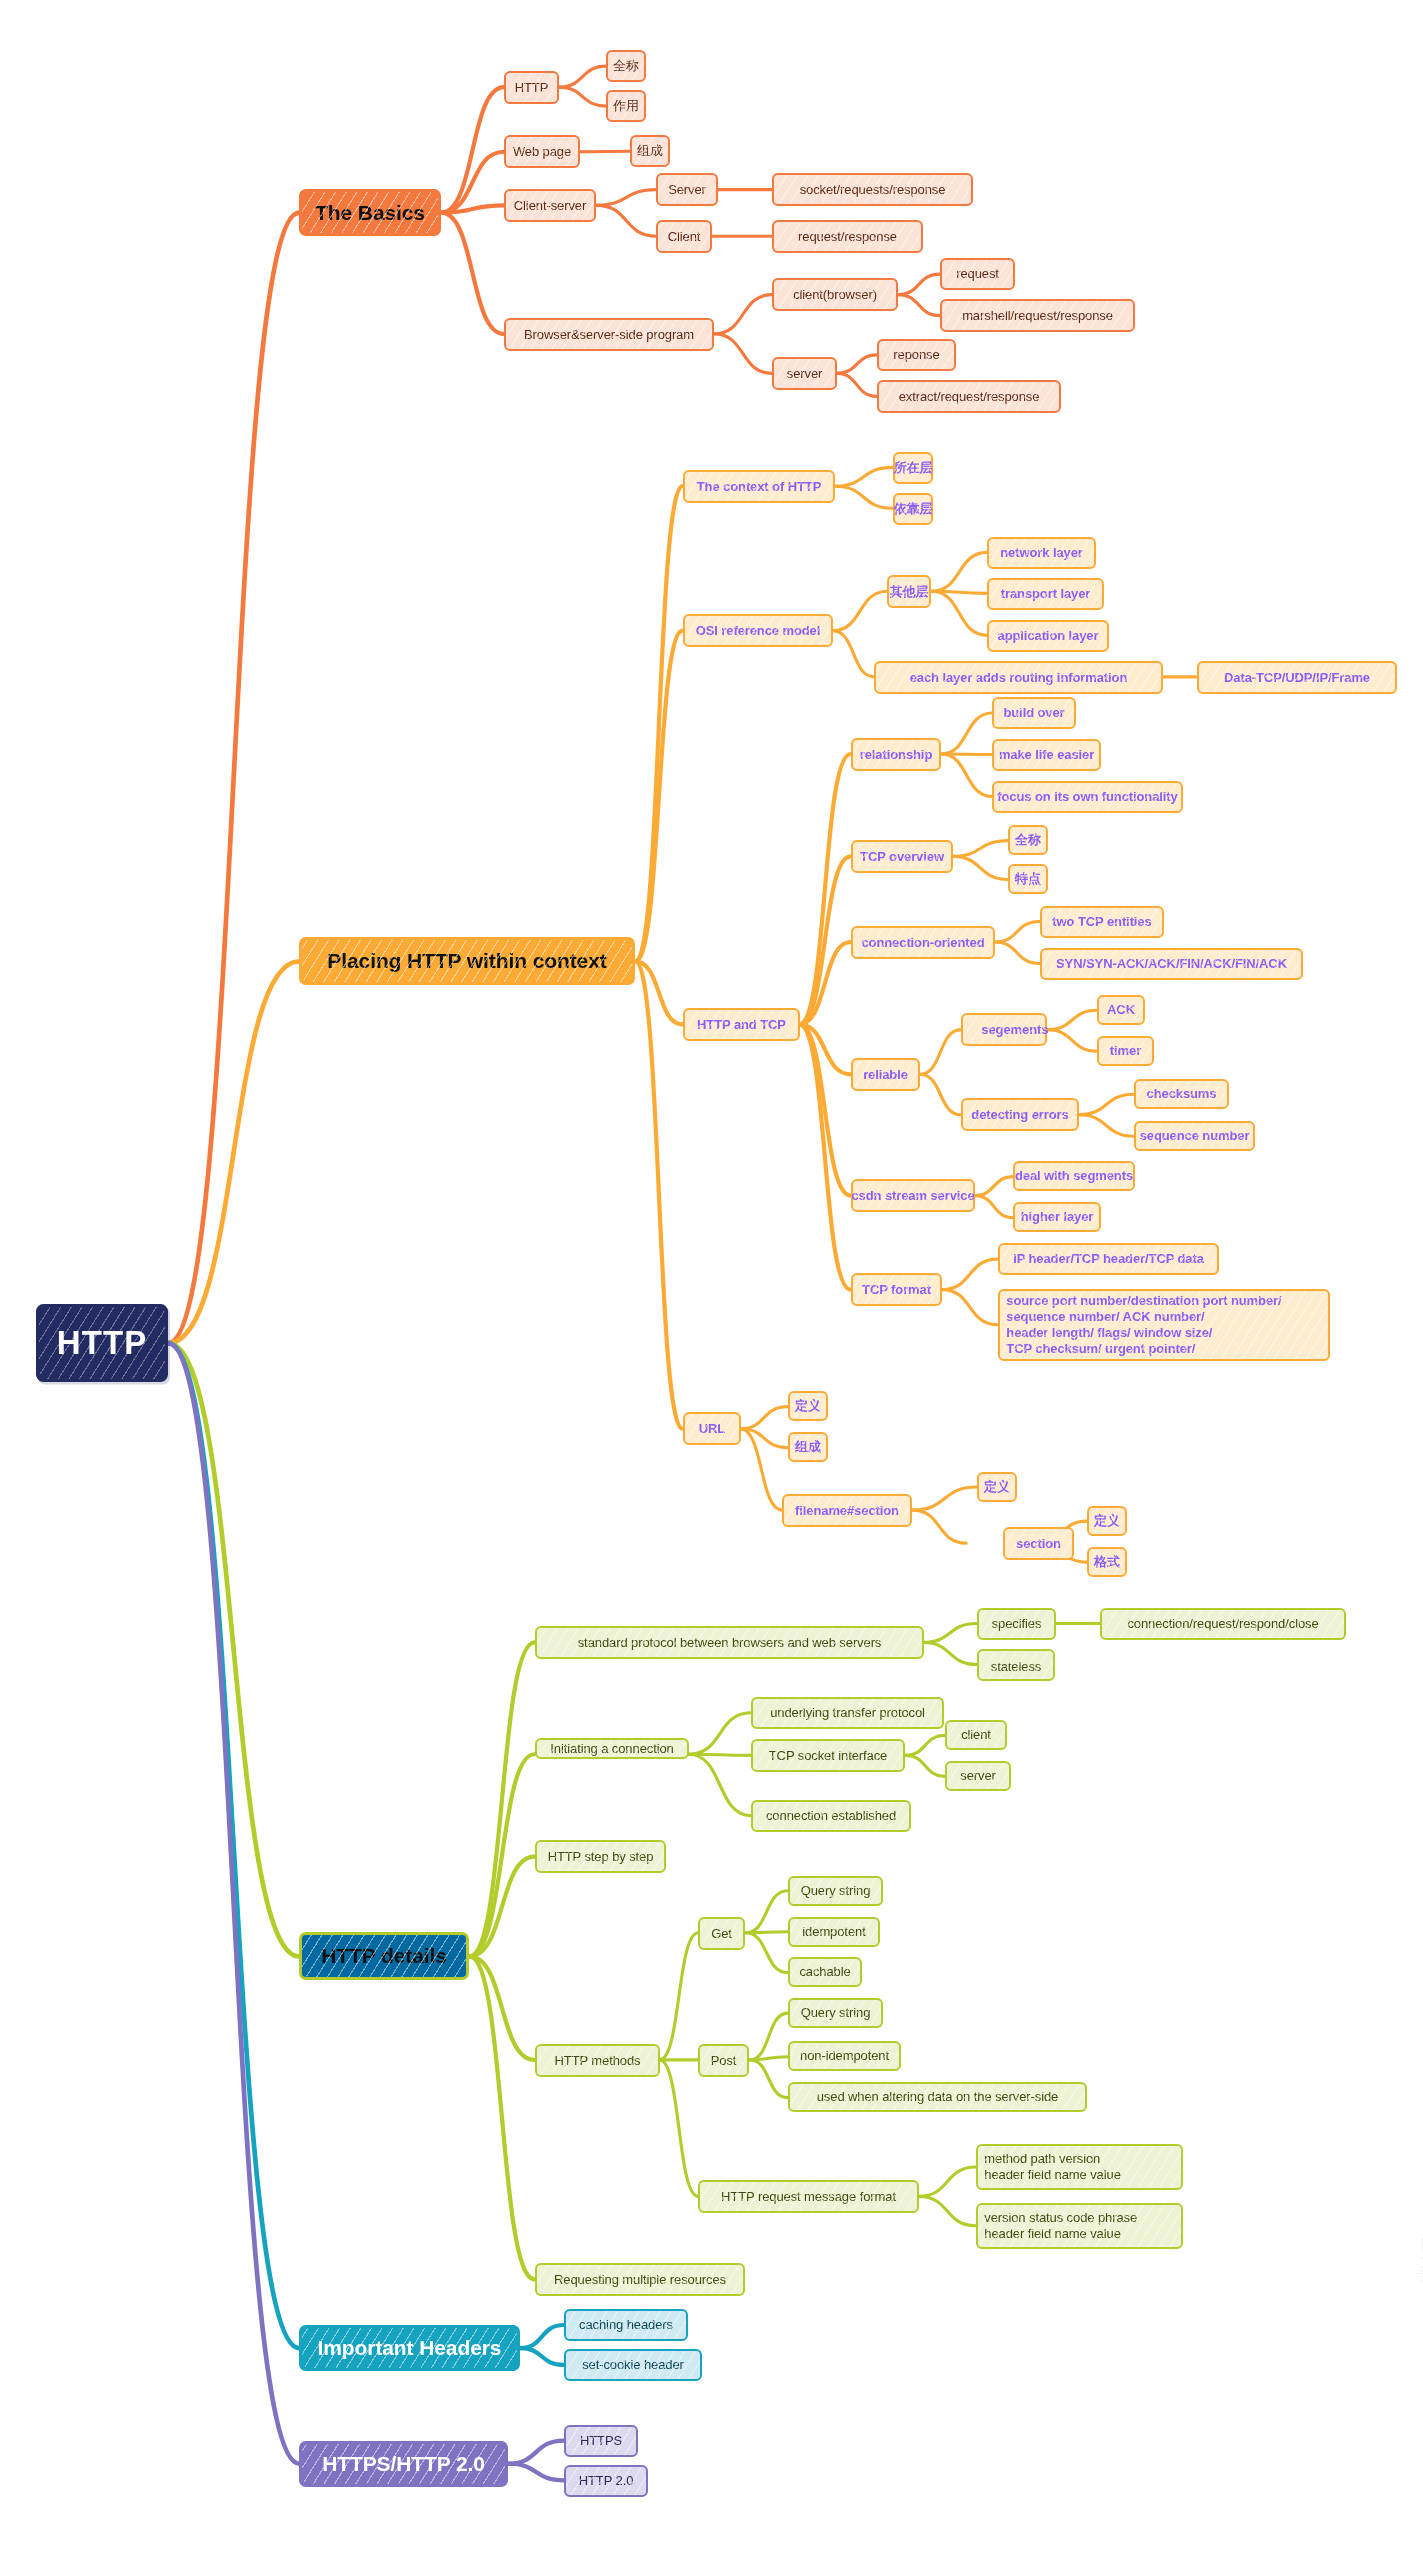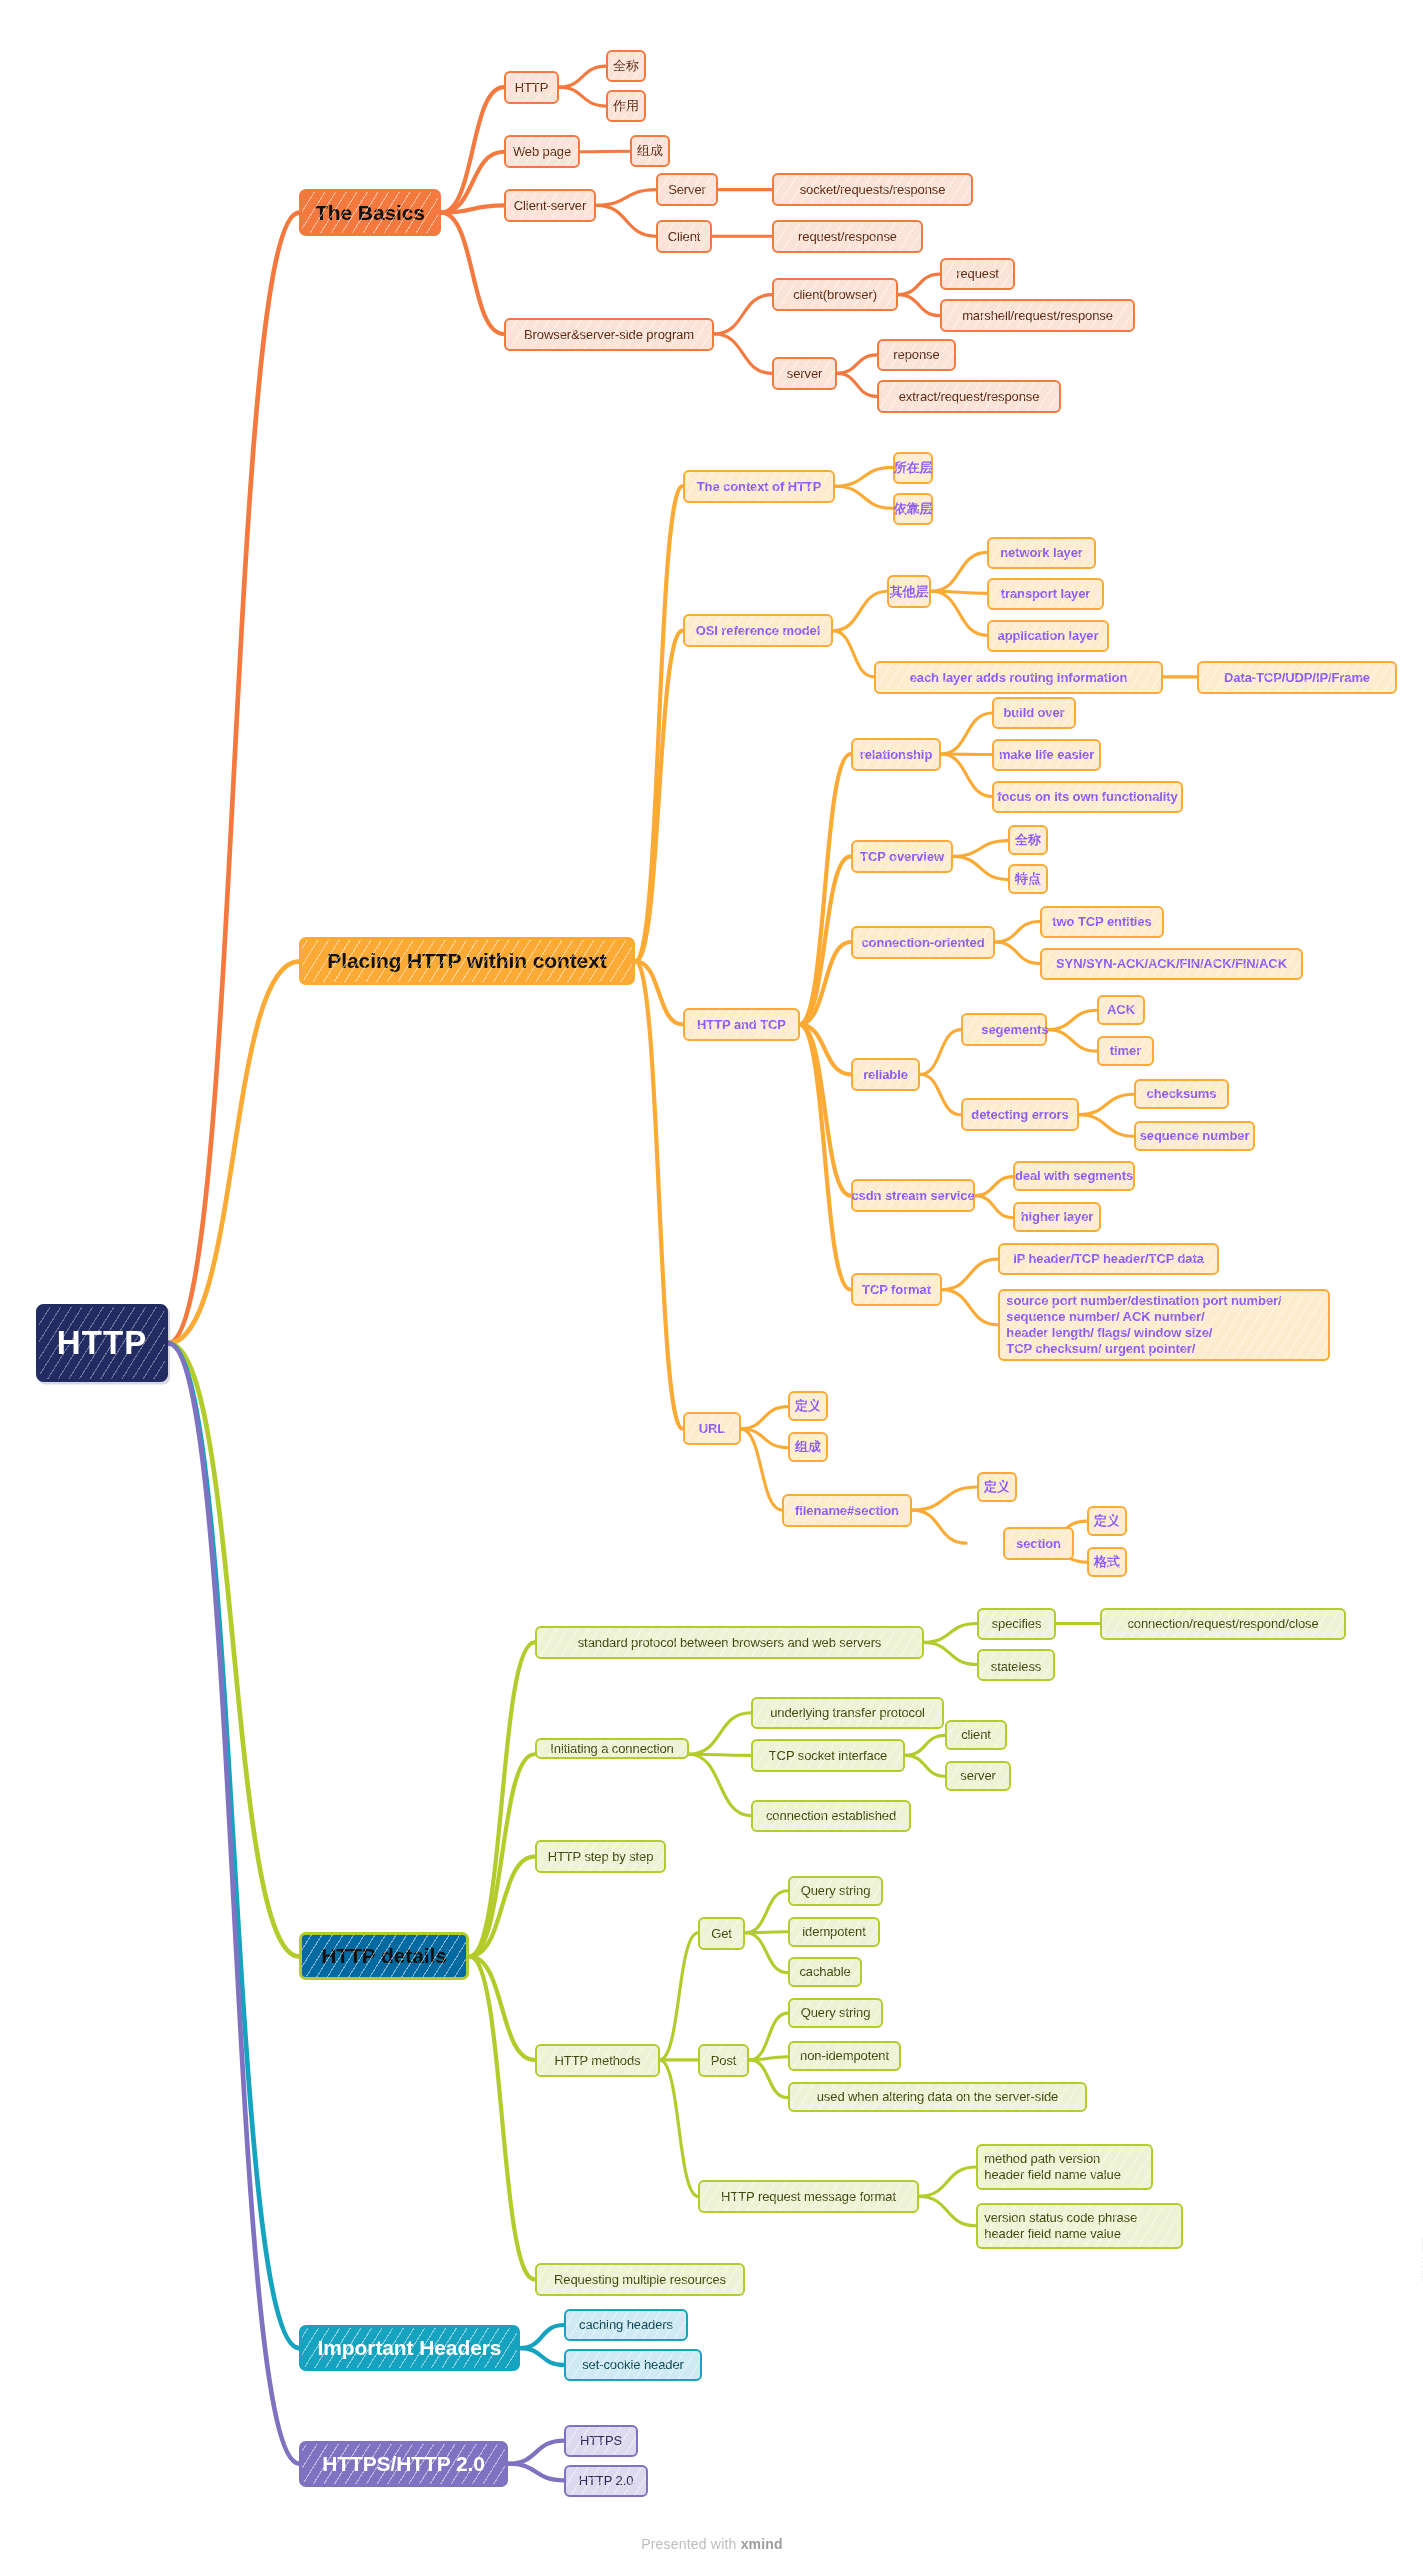--- a/index.html
+++ b/index.html
@@ -292,31 +292,28 @@
       <div class="node sub s-green" style="left: 535px; top: 2044px; width: 125px; height: 33px;"><span>HTTP methods</span></div>
       <div class="node sub s-green" style="left: 698px; top: 1917px; width: 47px; height: 33px;"><span>Get</span></div>
       <div class="node sub s-green" style="left: 788px; top: 1876px; width: 95px; height: 30px;"><span>Query string</span></div>
       <div class="node sub s-green" style="left: 788px; top: 1917px; width: 92px; height: 30px;"><span>idempotent</span></div>
       <div class="node sub s-green" style="left: 788px; top: 1957px; width: 74px; height: 30px;"><span>cachable</span></div>
       <div class="node sub s-green" style="left: 698px; top: 2044px; width: 51px; height: 33px;"><span>Post</span></div>
       <div class="node sub s-green" style="left: 788px; top: 1998px; width: 95px; height: 30px;"><span>Query string</span></div>
       <div class="node sub s-green" style="left: 788px; top: 2041px; width: 113px; height: 30px;"><span>non-idempotent</span></div>
       <div class="node sub s-green" style="left: 788px; top: 2082px; width: 299px; height: 30px;"><span>used when altering data on the server-side</span></div>
       <div class="node sub s-green" style="left: 698px; top: 2180px; width: 221px; height: 33px;"><span>HTTP request message format</span></div>
-      <div class="node sub s-green multiline" style="left: 976px; top: 2144px; width: 177px; height: 46px;"><span>method path version
+      <div class="node sub s-green multiline" style="left: 976px; top: 2144px; width: 207px; height: 46px;"><span>method path version
 header field name value</span></div>
       <div class="node sub s-green multiline" style="left: 976px; top: 2203px; width: 207px; height: 46px;"><span>version status code phrase
 header field name value</span></div>
       <div class="node sub s-green" style="left: 535px; top: 2263px; width: 210px; height: 33px;"><span>Requesting multiple resources</span></div>
       <div class="node main m-teal" style="left: 299px; top: 2325px; width: 221px; height: 46px;"><span>Important Headers</span></div>
       <div class="node sub s-teal" style="left: 564px; top: 2309px; width: 124px; height: 31.5px;"><span>caching headers</span></div>
       <div class="node sub s-teal" style="left: 564px; top: 2349px; width: 138px; height: 31.5px;"><span>set-cookie header</span></div>
       <div class="node main m-purple" style="left: 299px; top: 2441px; width: 209px; height: 46px;"><span>HTTPS/HTTP 2.0</span></div>
       <div class="node sub s-purple" style="left: 564px; top: 2425px; width: 74px; height: 31.5px;"><span>HTTPS</span></div>
       <div class="node sub s-purple" style="left: 564px; top: 2465px; width: 84px; height: 31.5px;"><span>HTTP 2.0</span></div>
     </div>
 
-  <div id="footer">
-    <span>Presented with </span><b>xmind</b>
-  </div>
   <div id="corner-mark">csdn·学习心得</div>
 </div>
 
 
 </body></html>

